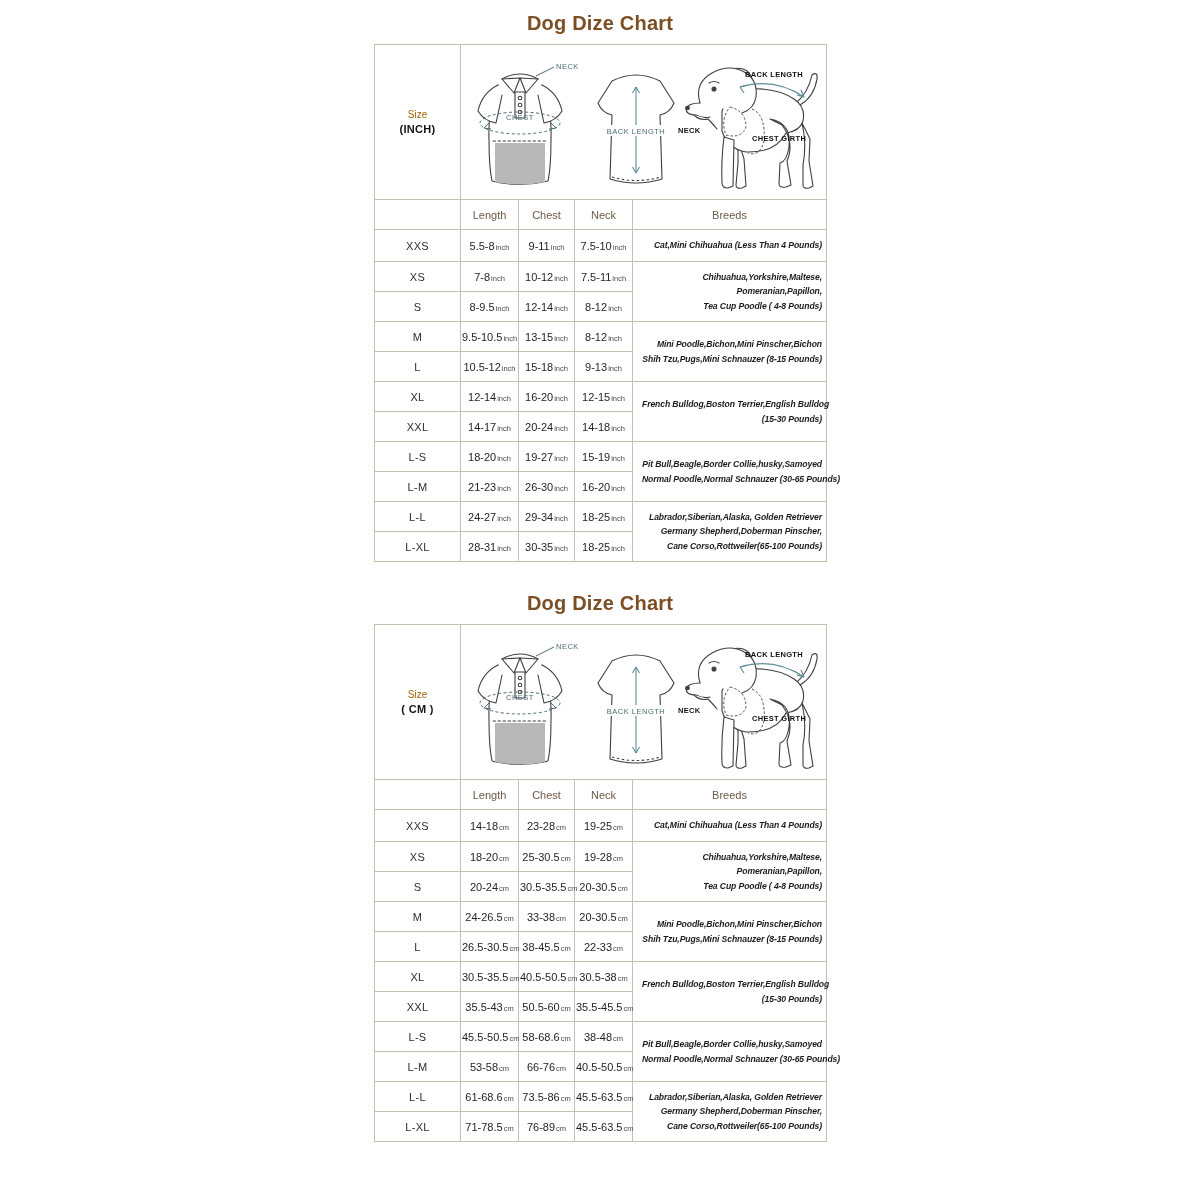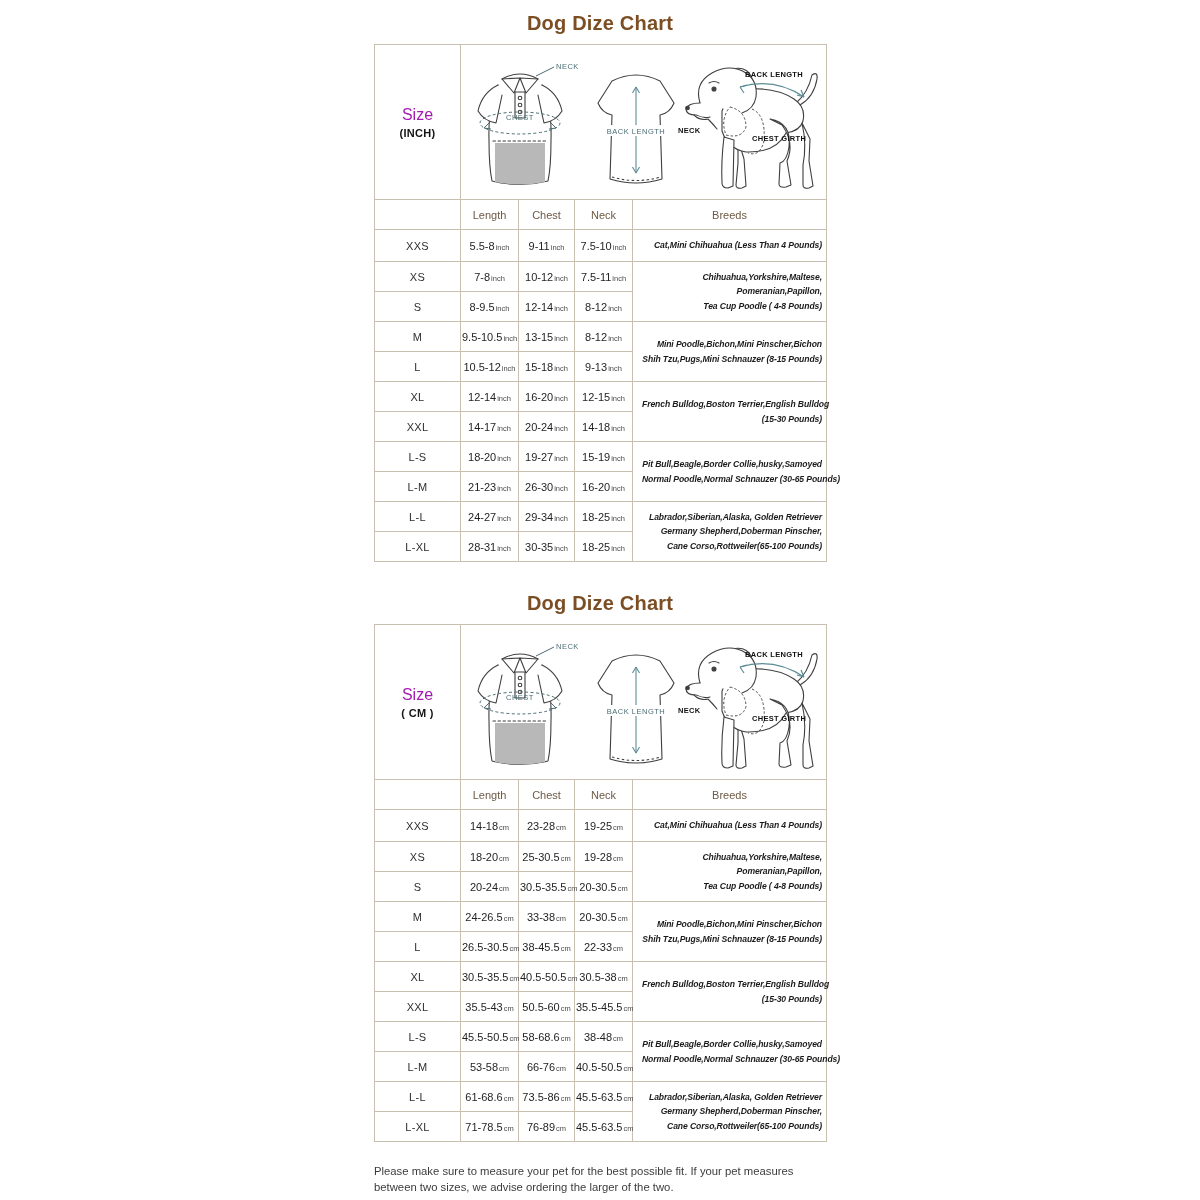--- a/index.html
+++ b/index.html
@@ -28,21 +28,21 @@
     table-layout:fixed;
   }
   table.size-table td {
     border:1px solid #c8bfb1;
     background:#ffffff;
   }
   .illus-row td { height:150px; padding:0; }
   .illus-cell { text-align:center; vertical-align:middle; }
 
   .size-cell { text-align:center; vertical-align:middle; }
-  .size-word { color:#a21caf; font-size:16px; margin-bottom:3px; }
+  .size-word { color:#a16207; font-size:10px; margin-bottom:3px; }
   .size-unit { color:#141414; font-size:11px; font-weight:600; letter-spacing:0.3px; }
 
   .head-row td {
     background:#f7efe2;
     color:#6d5a45;
     font-size:11px;
     text-align:center;
     height:27px;
   }
 
@@ -436,19 +436,15 @@
       </tr>
       <tr class="data-row">
         <td class="sz">L-XL</td>
         <td class="val"><span>71-78.5</span><span class="unit">cm</span></td>
         <td class="val"><span>76-89</span><span class="unit">cm</span></td>
         <td class="val"><span>45.5-63.5</span><span class="unit">cm</span></td>
       </tr>
       </tbody>
     </table>
 
-    <div class="footer">
-      <p class="normal-note">Please make sure to measure your pet for the best possible fit. If your pet measures between two sizes, we advise ordering the larger of the two.</p>
-
-    </div>
 
   </div>
 </div>
 
 </body></html>

